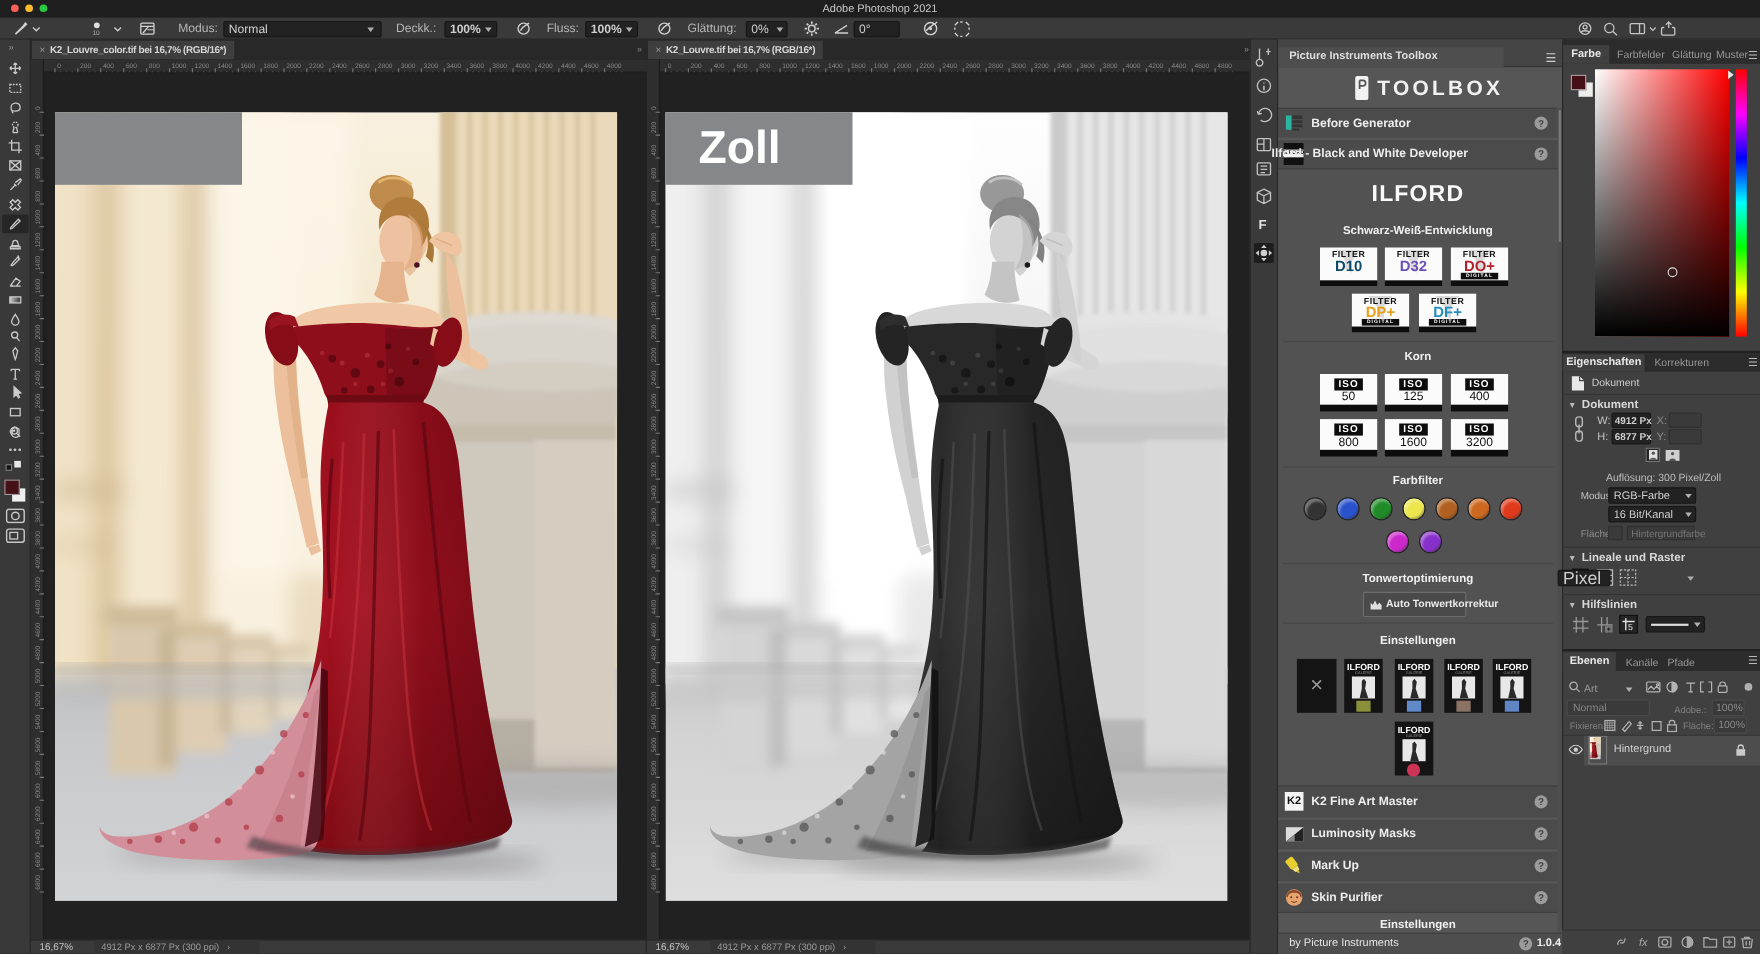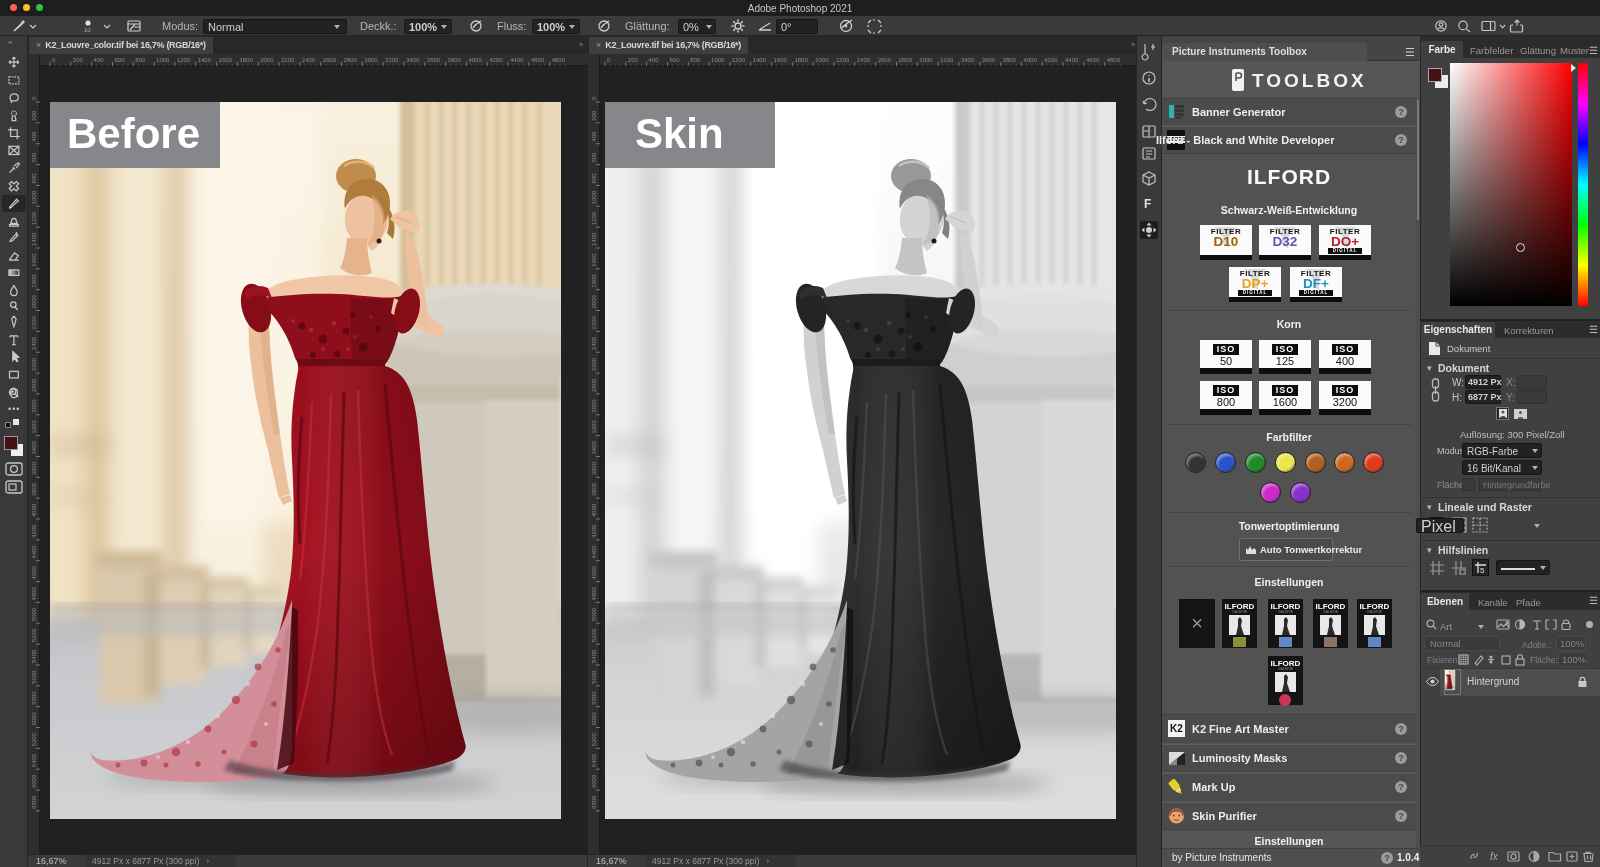--- a/index.html
+++ b/index.html
@@ -807,28 +807,27 @@
  </g>
 </symbol>
 </defs>
 </svg>
 
 <div class="a" style="left:50px;top:102px;width:511px;height:717px">
  <svg width="511" height="717" viewBox="0 0 511 717">
       <use href="#scene"></use>
     </svg>
  <div class="a" style="left:0;top:0;width:170px;height:66px;background:#85878a"></div>
- <div class="a" style="left:17px;top:8px;color:#fff;font-weight:bold;font-size:42px">Before</div>
 </div>
 <div class="a" style="left:605px;top:102px;width:511px;height:717px">
  <svg width="511" height="717" viewBox="0 0 511 717" style="filter:grayscale(1) brightness(1.03) contrast(1.05)">
       <use href="#scene"></use>
     </svg>
  <div class="a" style="left:0;top:0;width:170px;height:66px;background:#85878a"></div>
- <div class="a" style="left:30px;top:8px;color:#fff;font-weight:bold;font-size:42px">Skin</div>
+ <div class="a" style="left:30px;top:8px;color:#fff;font-weight:bold;font-size:42px">Zoll</div>
 </div>
 
 <div class="a" style="left:1136px;top:36px;width:26px;height:831px;background:#3a3a3a;border-left:1px solid #262626;border-right:1px solid #262626"></div>
 <svg class="a" style="left:1136px;top:36px" width="26" height="220" viewBox="0 0 26 220">
  <g fill="none" stroke="#c2c2c2" stroke-width="1.2">
   <path d="M9,8 v10 M9,18 a3,3 0 1 0 0.1,0 M15,8 m2,0 v6 m-2,-3 h4"></path>
   <circle cx="13" cy="42" r="6"></circle>
       <path d="M13,39 v1 M13,42 v4" stroke-width="1.4"></path>
   <path d="M8,68 a6,6 0 1 1 2,5 M8,68 l-1,-3 M8,68 l3,-1"></path>
   <rect x="7" y="90" width="12" height="11" rx="1"></rect>
@@ -860,21 +859,21 @@
 <div class="a" style="left:1162px;top:126px;width:254px;height:28px;background:#4b4b4b;border-top:1px solid #5f5f5f;border-bottom:1px solid #3f3f3f"></div>
 <div class="a" style="left:1416px;top:98px;width:4px;height:769px;background:#4e4e4e"></div>
 <div class="a" style="left:1417px;top:100px;width:2px;height:120px;background:#7a7a7a"></div>
 <svg class="a" style="left:1168px;top:103px" width="17" height="17" viewBox="0 0 17 17">
  <rect x="1" y="2" width="5" height="13" fill="#2ab5a0"></rect>
  <rect x="7" y="2" width="9" height="3" fill="#333"></rect>
  <rect x="7" y="6.5" width="9" height="2.4" fill="#333"></rect>
  <rect x="7" y="10.2" width="9" height="2.4" fill="#333"></rect>
  <rect x="7" y="13.8" width="6" height="1.8" fill="#333"></rect>
 </svg>
-<span class="a twhite" style="left:1192px;top:106px">Banner Generator</span>
+<span class="a twhite" style="left:1192px;top:106px">Before Generator</span>
 <span class="qm" style="left:1395px;top:106px">?</span>
 <div class="a" style="left:1167px;top:130px;width:18px;height:20px;background:#111"></div>
 <div class="a" style="left:1167px;top:136px;width:18px;height:7px;background:#f2f2f2;color:#111;font-size:5px;font-weight:bold;text-align:center;line-height:7px;letter-spacing:0">ILFORD</div>
 <span class="a twhite" style="left:1156px;top:134px">Ilford - Black and White Developer</span>
 <span class="qm" style="left:1395px;top:134px">?</span>
 
 <div class="a" style="left:1162px;top:155px;width:254px;height:560px;background:#525252"></div>
 <div class="a" style="left:1162px;top:165px;width:254px;text-align:center;color:#fafafa;font-size:21px;font-weight:bold;letter-spacing:1px">ILFORD</div>
 <div class="sechead" style="left:1162px;top:204px;width:254px">Schwarz-Weiß-Entwicklung</div>
 
@@ -934,21 +933,21 @@
 <div class="a" style="left:1162px;top:848px;width:258px;height:19px;background:#4e4e4e;border-top:1px solid #3f3f3f"></div>
 <span class="a" style="left:1172px;top:852px;color:#e6e6e6;font-size:10px">by Picture Instruments</span>
 <span class="qm" style="left:1381px;top:852px">?</span>
 <span class="a" style="left:1397px;top:852px;color:#f0f0f0;font-size:10px;font-weight:bold">1.0.4</span>
 
 <div class="a" style="left:1200px;top:225px;width:52px;height:30px;background:#fbfbfb;text-align:center">
 <svg class="a" style="left:14px;top:1px" width="24" height="24" viewBox="0 0 24 24">
       <path d="M1,1 h22 l-8,10 v11 l-6,-4 v-7 Z" fill="#dadada"></path>
     </svg>
 <div class="a" style="left:0;top:2px;width:52px;color:#111;font-weight:bold;font-size:8px;letter-spacing:0.5px">FILTER</div>
-<div class="a" style="left:0;top:9px;width:52px;color:#a16207;font-weight:bold;font-size:13.5px">D10</div>
+<div class="a" style="left:0;top:9px;width:52px;color:#0c4a6e;font-weight:bold;font-size:13.5px">D10</div>
 <div class="a" style="left:0;top:30px;width:52px;height:4.5px;background:#0d0d0d"></div>
 </div>
 <div class="a" style="left:1259px;top:225px;width:52px;height:30px;background:#fbfbfb;text-align:center">
 <svg class="a" style="left:14px;top:1px" width="24" height="24" viewBox="0 0 24 24">
       <path d="M1,1 h22 l-8,10 v11 l-6,-4 v-7 Z" fill="#dadada"></path>
     </svg>
 <div class="a" style="left:0;top:2px;width:52px;color:#111;font-weight:bold;font-size:8px;letter-spacing:0.5px">FILTER</div>
 <div class="a" style="left:0;top:9px;width:52px;color:#6a4fb8;font-weight:bold;font-size:13.5px">D32</div>
 <div class="a" style="left:0;top:30px;width:52px;height:4.5px;background:#0d0d0d"></div>
 </div>

